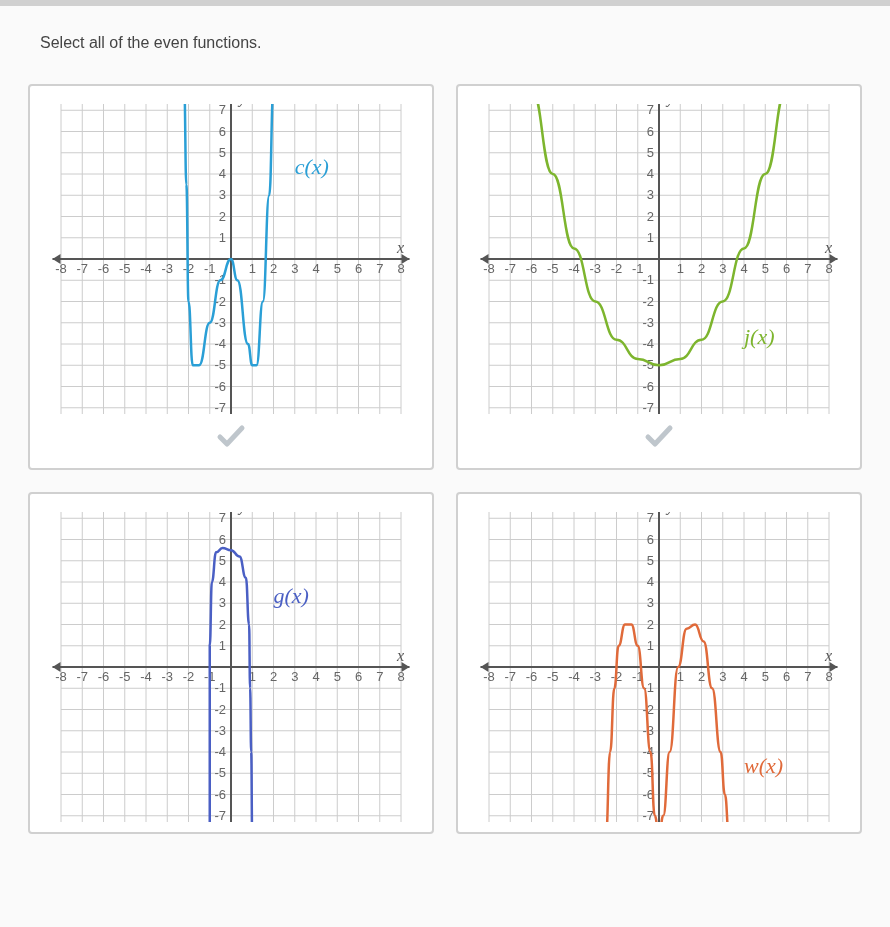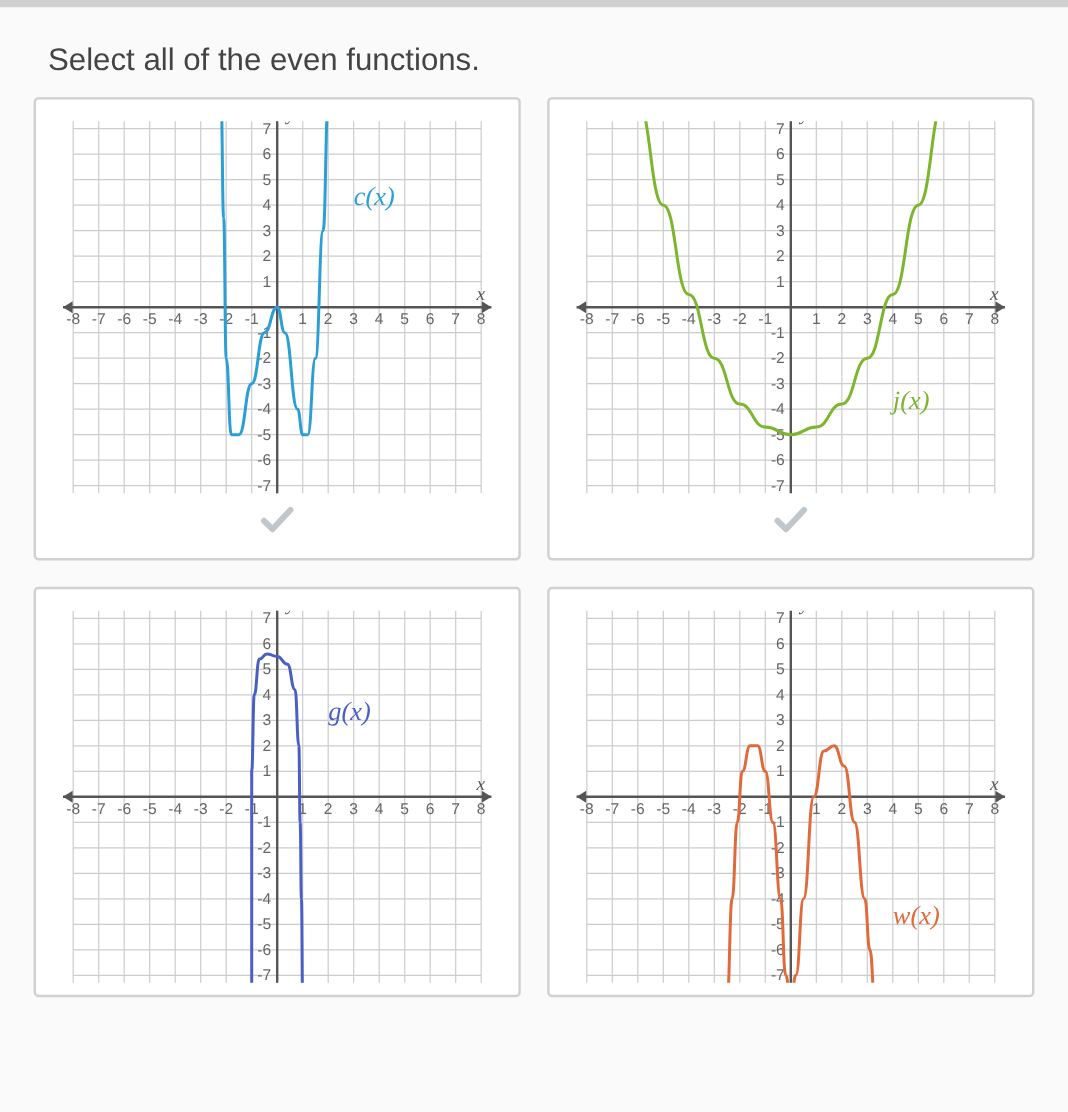--- a/index.html
+++ b/index.html
@@ -6,22 +6,22 @@
   body {
     font-family: Arial, sans-serif;
     background: #fafafa;
     padding: 0;
     width: 890px;
     height: 927px;
     overflow: hidden;
   }
   .top-line { width: 100%; height: 6px; background: #d0d0d0; }
   .question {
-    padding: 28px 40px 16px 40px;
-    font-size: 26px;
+    padding: 28px 40px 32px 40px;
+    font-size: 16px;
     color: #444;
   }
   .grid {
     display: grid;
     grid-template-columns: 1fr 1fr;
     gap: 22px;
     padding: 0 28px;
   }
   .card {
     background: #fff;

